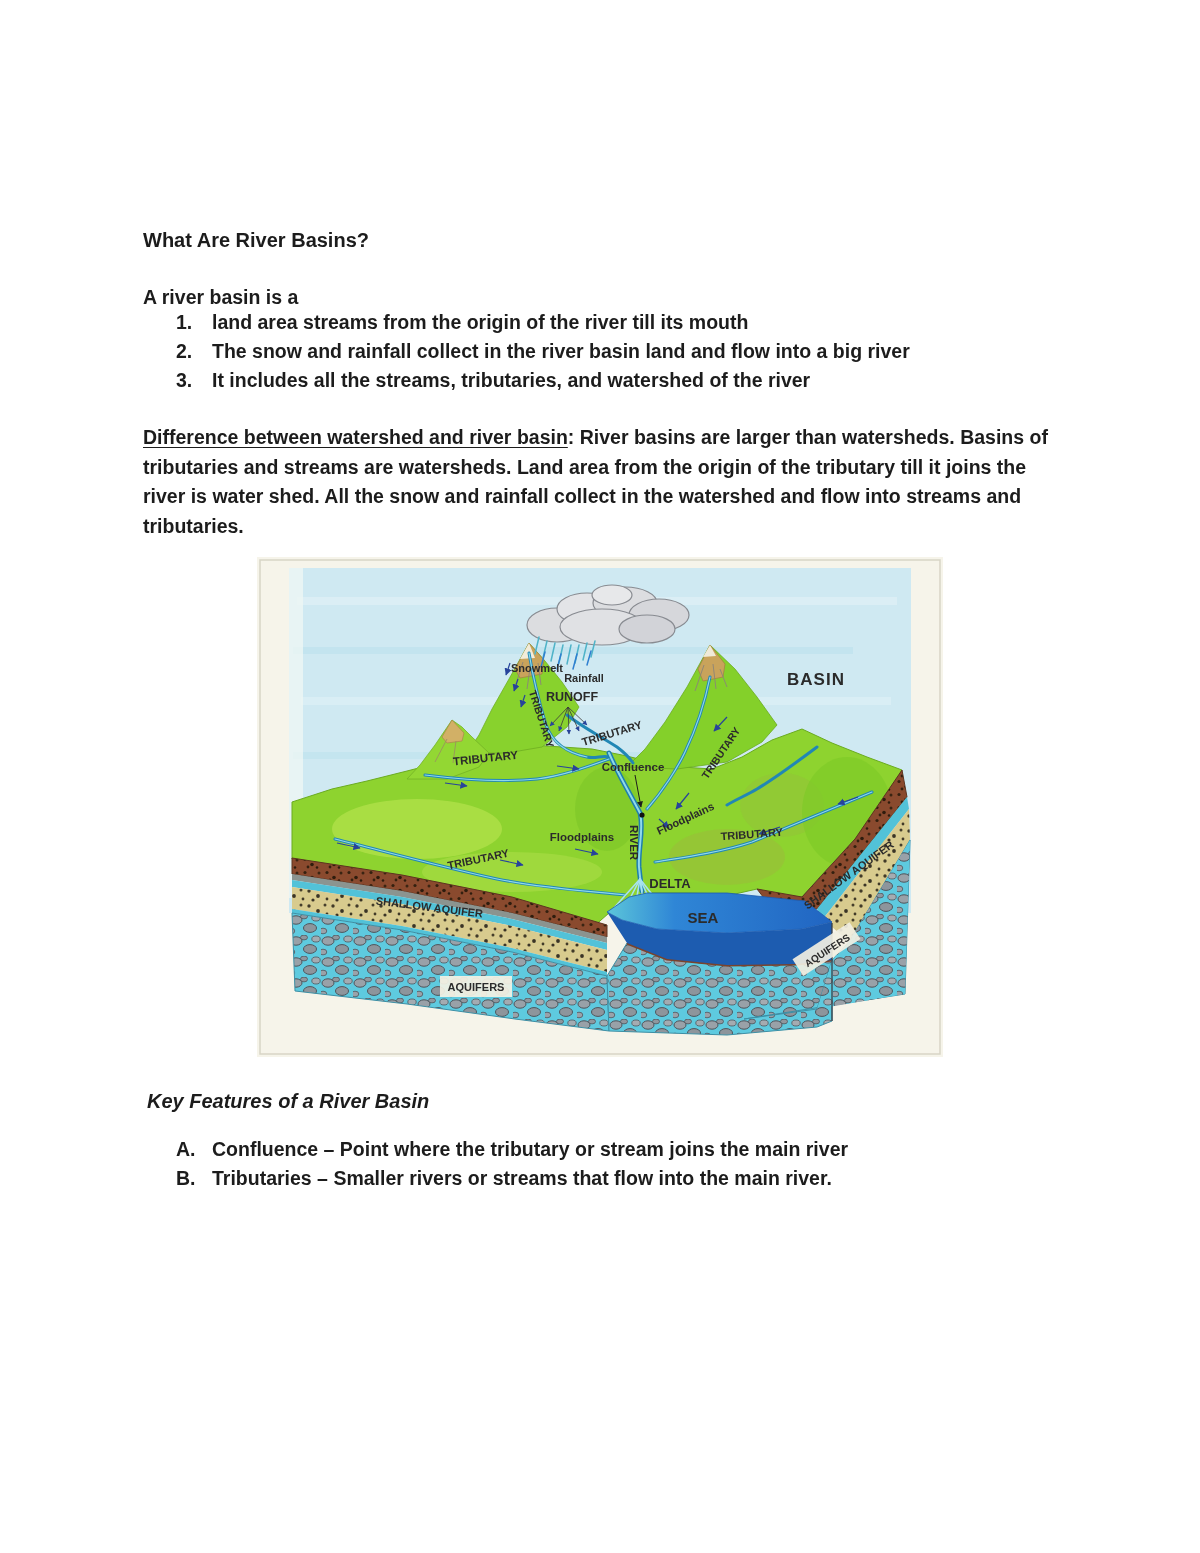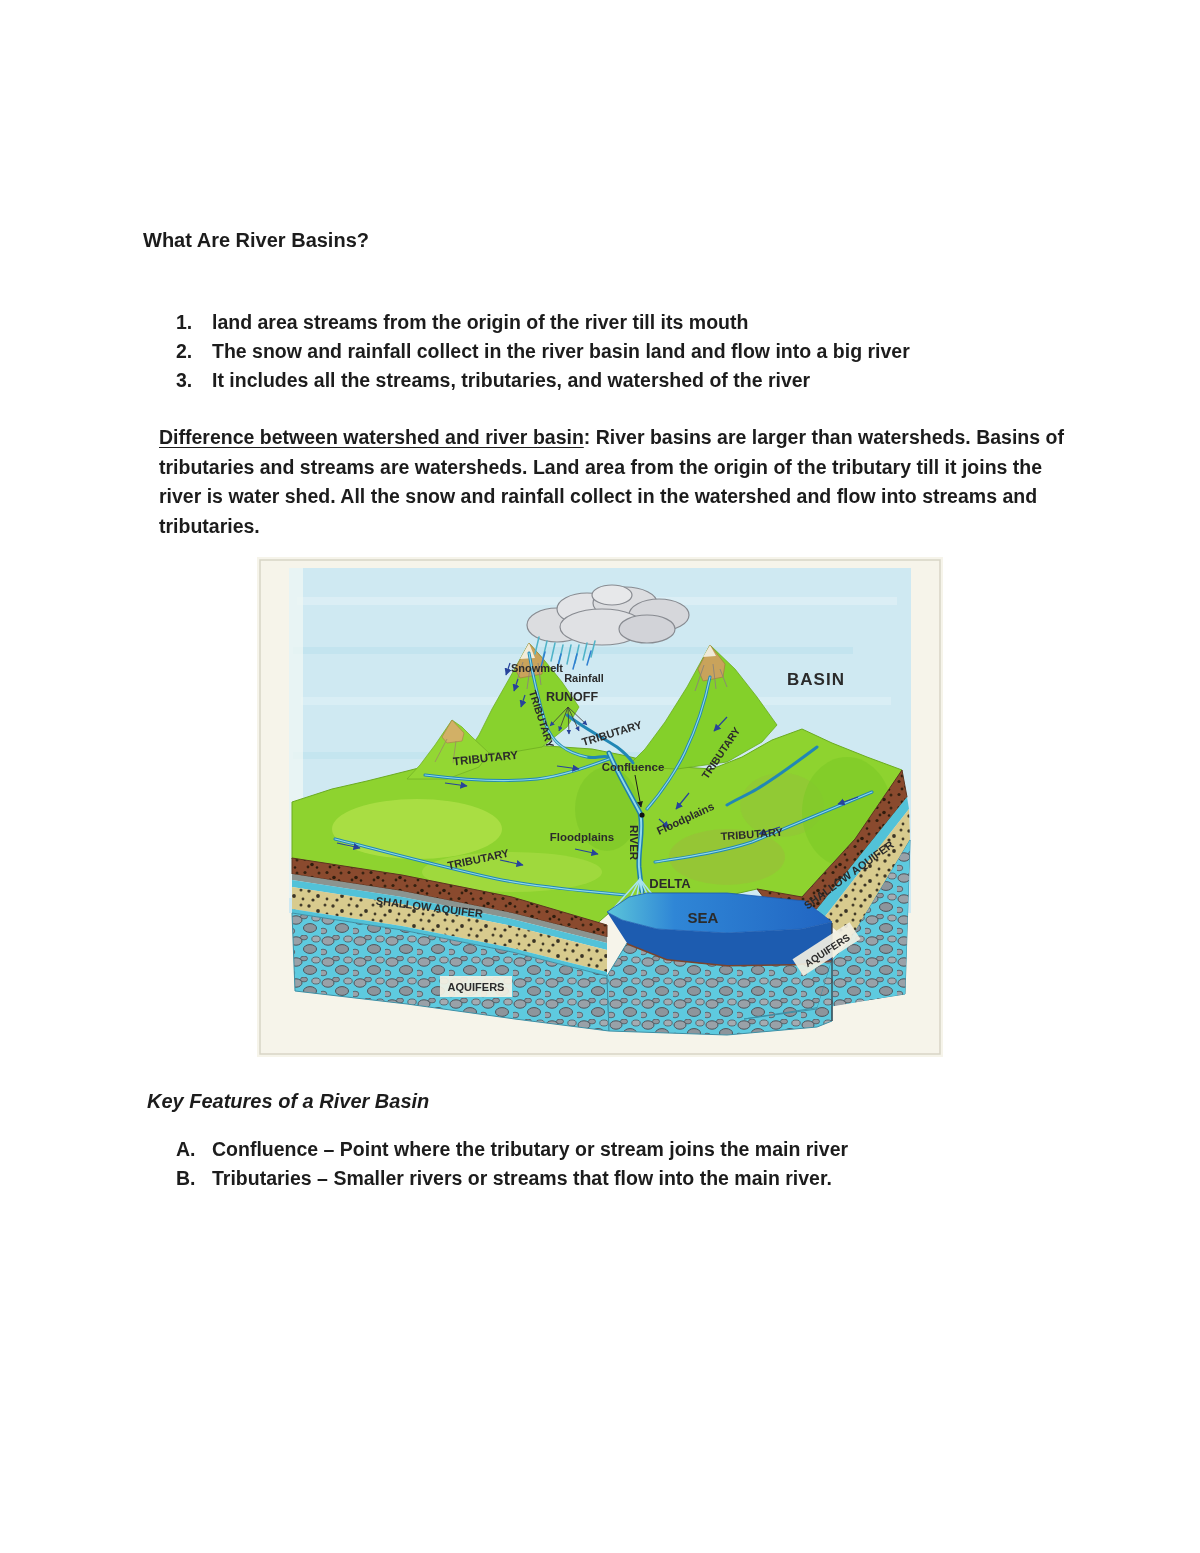--- a/index.html
+++ b/index.html
@@ -10,38 +10,39 @@
   .doc-title { position:absolute; top:166px; left:143px; width:914px; text-align:center;
     font-size:27px; font-weight:700; letter-spacing:0.2px; }
 
   .h2 { position:absolute; left:143px; font-size:20px; font-weight:700; }
   .h2.what { top:229px;text-align:center; }
   .h2.key  { top:1090px; left:147px;font-style:italic; }
 
   .para { position:absolute; left:143px; width:916px; font-size:19.5px; font-weight:700;
     line-height:29.5px; }
   .para.intro { top:283px; }
-  .para.diff  { top:423px;margin-left:16px; }
+  .para.diff  { top:423px; }
   .u { text-decoration:underline; text-underline-offset:3px; }
 
   .list-row { position:absolute; left:176px; display:flex; font-size:19.5px; font-weight:700; }
   .list-row .marker { width:36px; flex:0 0 36px; }
   .list-row .txt { white-space:nowrap; }
 
   .figure { position:absolute; top:557px; left:257px; width:686px; height:400px; }
   svg text { font-family:"Liberation Sans", sans-serif; fill:#2b2b2b; }
 </style>
 </head>
 <body>
 
 <div class="page">
 
 
   <div class="h2 what">What Are River Basins?</div>
 
+  <div class="para intro">A river basin is a</div>
 
   <div class="list-row" style="top:311px">
     <span class="marker">1.</span>
     <span class="txt">land area streams from the origin of the river till its mouth</span>
   </div>
   <div class="list-row" style="top:340px">
     <span class="marker">2.</span>
     <span class="txt">The snow and rainfall collect in the river basin land and flow into a big river</span>
   </div>
   <div class="list-row" style="top:369px">

